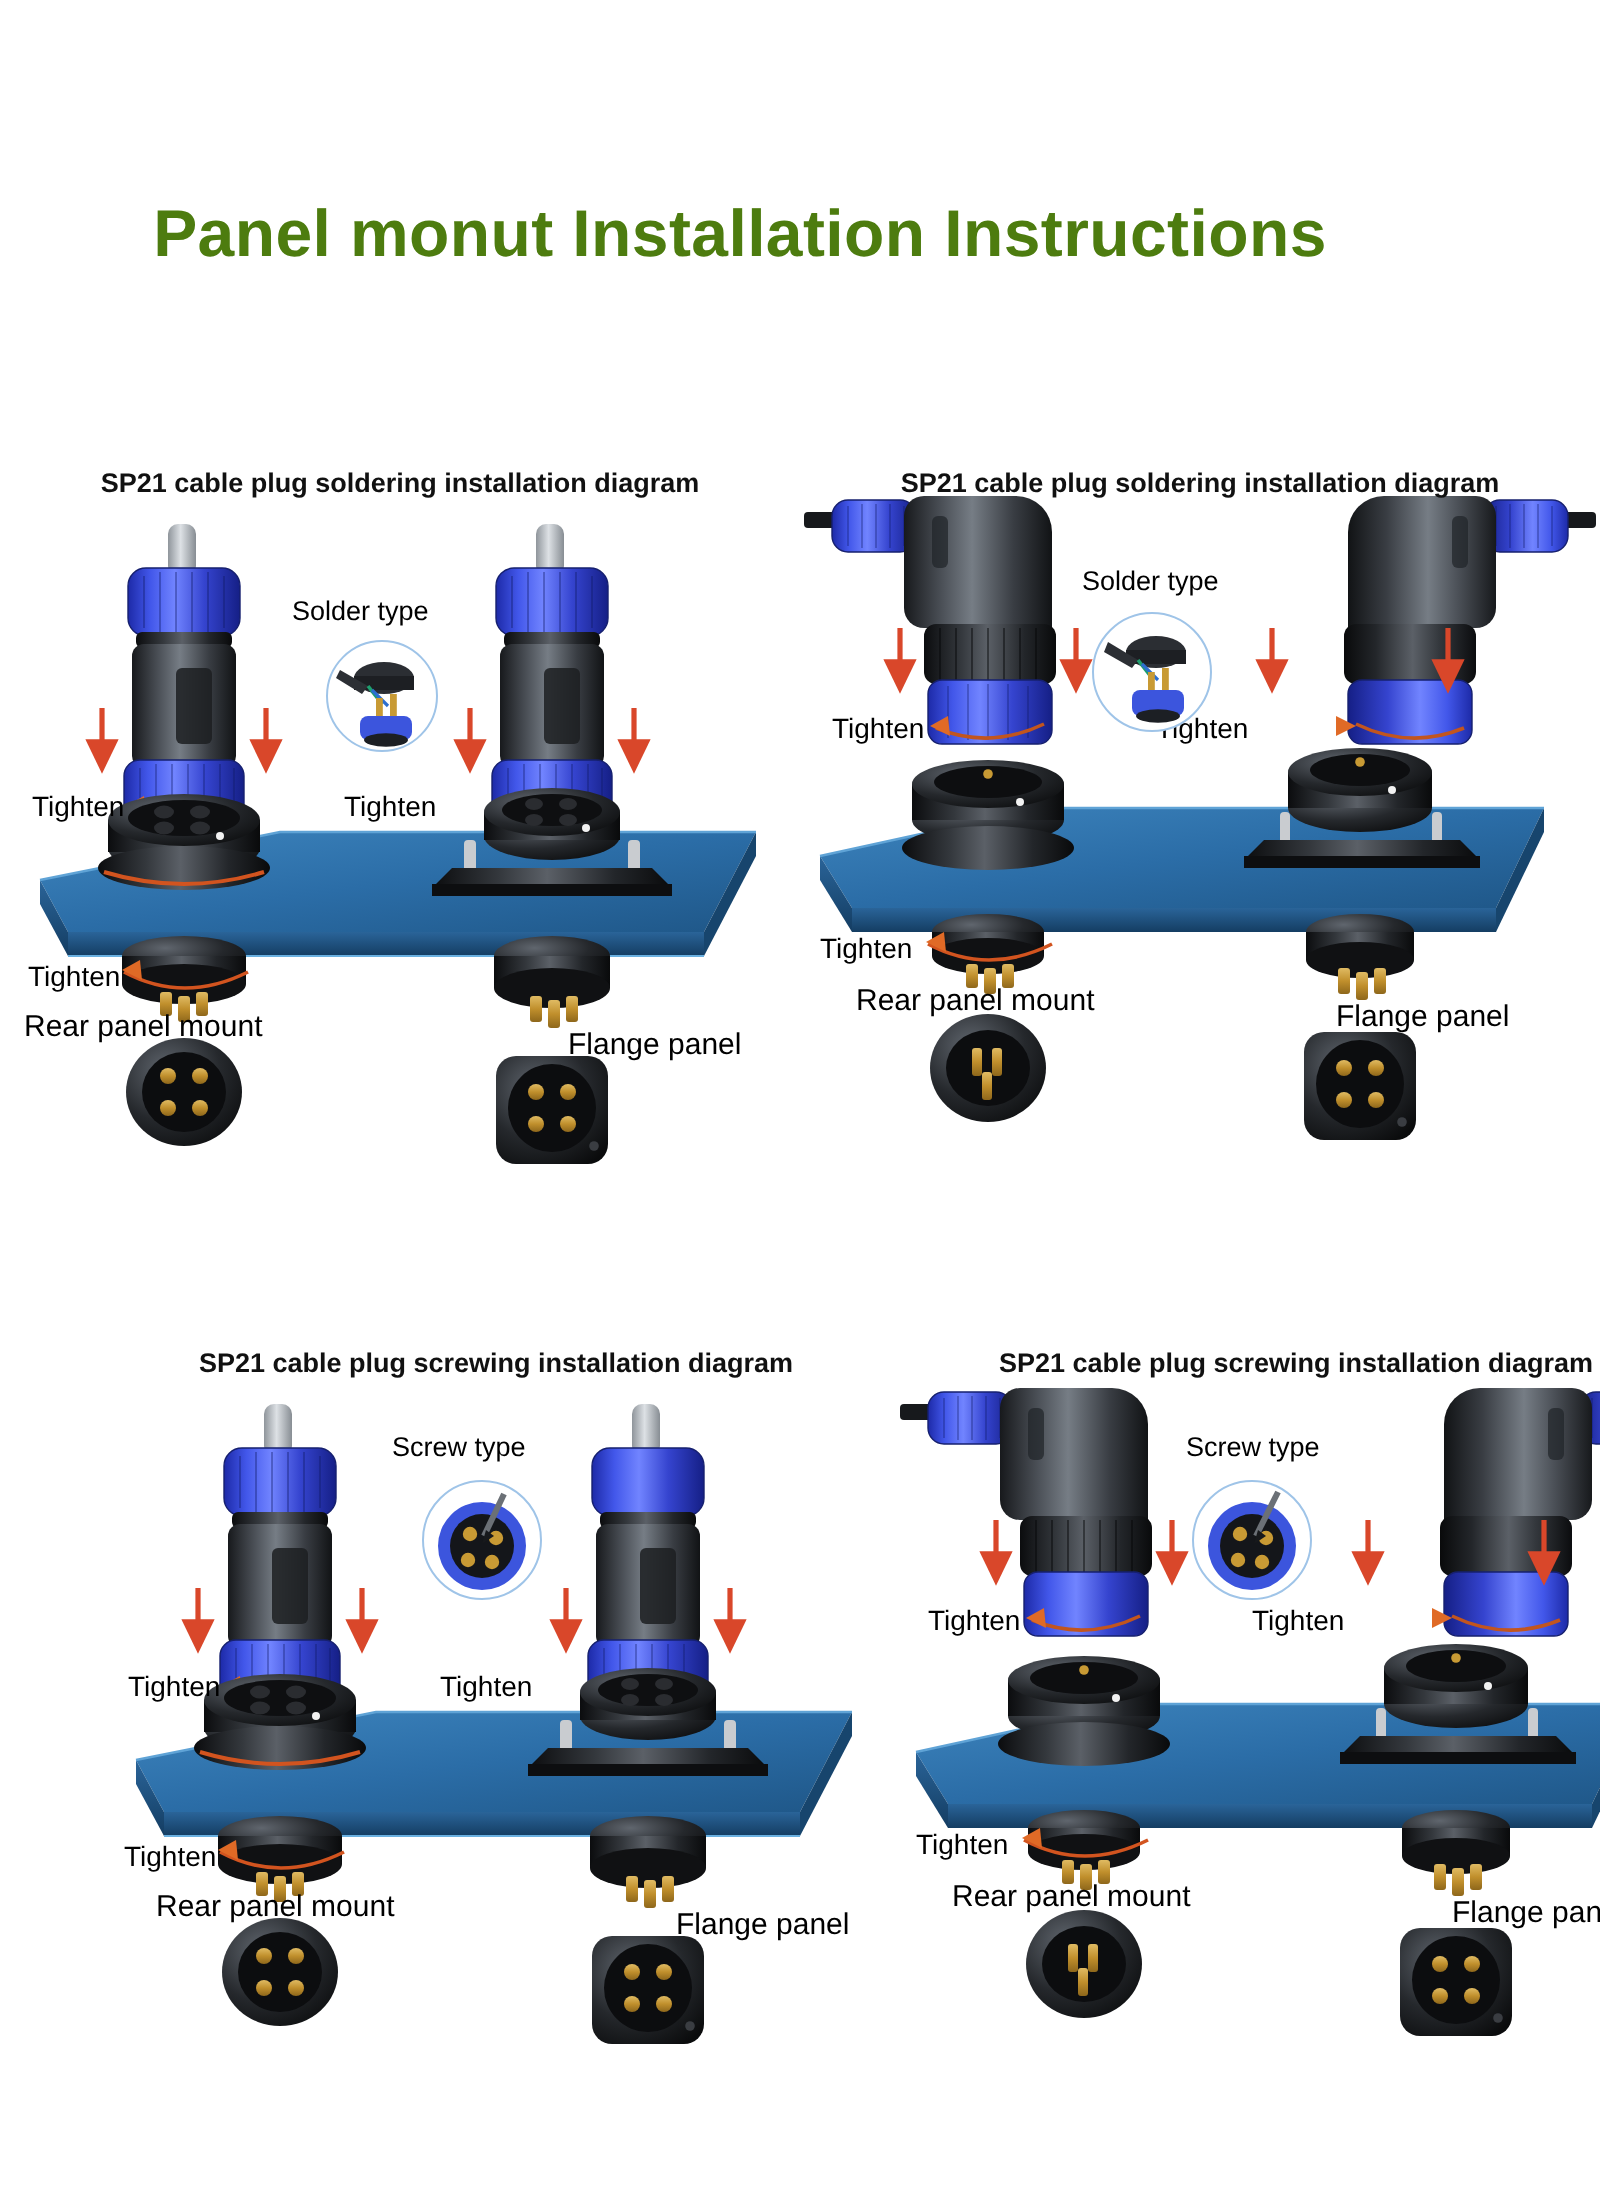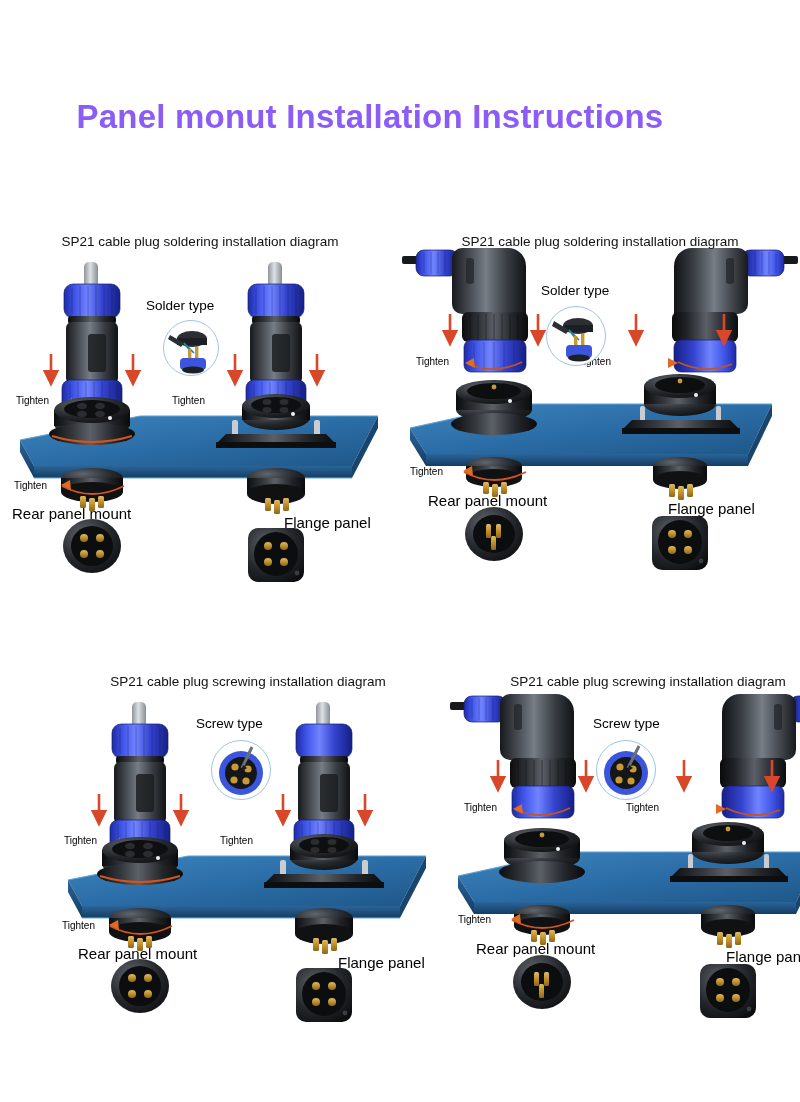--- a/index.html
+++ b/index.html
@@ -7,49 +7,49 @@
   body{
     width:800px;height:1102px;position:relative;overflow:hidden;
     font-family:"Liberation Sans","DejaVu Sans",sans-serif;
     color:#111;
   }
   .page{position:absolute;inset:0;background:#fff;}
 
   
   .title{
     position:absolute;left:0;top:98px;width:740px;text-align:center;
-    font-size:33px;font-weight:bold;color:#8b5cf6;
+    font-size:33px;font-weight:bold;color:#4d7c0f;
     letter-spacing:0.2px;white-space:nowrap;
   }
 
   
   .section{position:absolute;left:0;width:800px;}
   .sec-solder{top:228px;height:400px;}
   .sec-screw{top:668px;height:420px;margin-left:48px;}
 
   .quad{position:absolute;top:0;width:400px;height:100%;}
   .quad.left{left:0;}
   .quad.right{left:400px;}
 
   .sec-head{
     position:absolute;top:6px;left:0;width:400px;text-align:center;
-    font-size:13.5px;color:#111;white-space:nowrap;
+    font-size:13.5px;color:#111;white-space:nowrap;font-weight:bold;
   }
   .sec-head.l{left:14px;width:372px;}
   .sec-head.r{left:14px;width:372px;}
 
   .sec-caption{
     position:absolute;left:0;width:800px;text-align:center;
     font-size:22px;color:#111;
   }
   .cap-solder{top:608px;}
   .cap-screw{top:1046px;}
 
   
-  .lbl{position:absolute;font-size:10px;color:#000;white-space:nowrap;}
+  .lbl{position:absolute;font-size:14px;color:#000;white-space:nowrap;}
   .lbl.big{font-size:15px;}
 
   
   .callout{position:absolute;border-radius:50%;border:1px solid #9fc4e8;overflow:hidden;background:#fff;}
   .callout-label{position:absolute;font-size:13.5px;color:#000;white-space:nowrap;}
 
   svg{display:block;overflow:visible;}
 </style>
 </head>
 <body>

